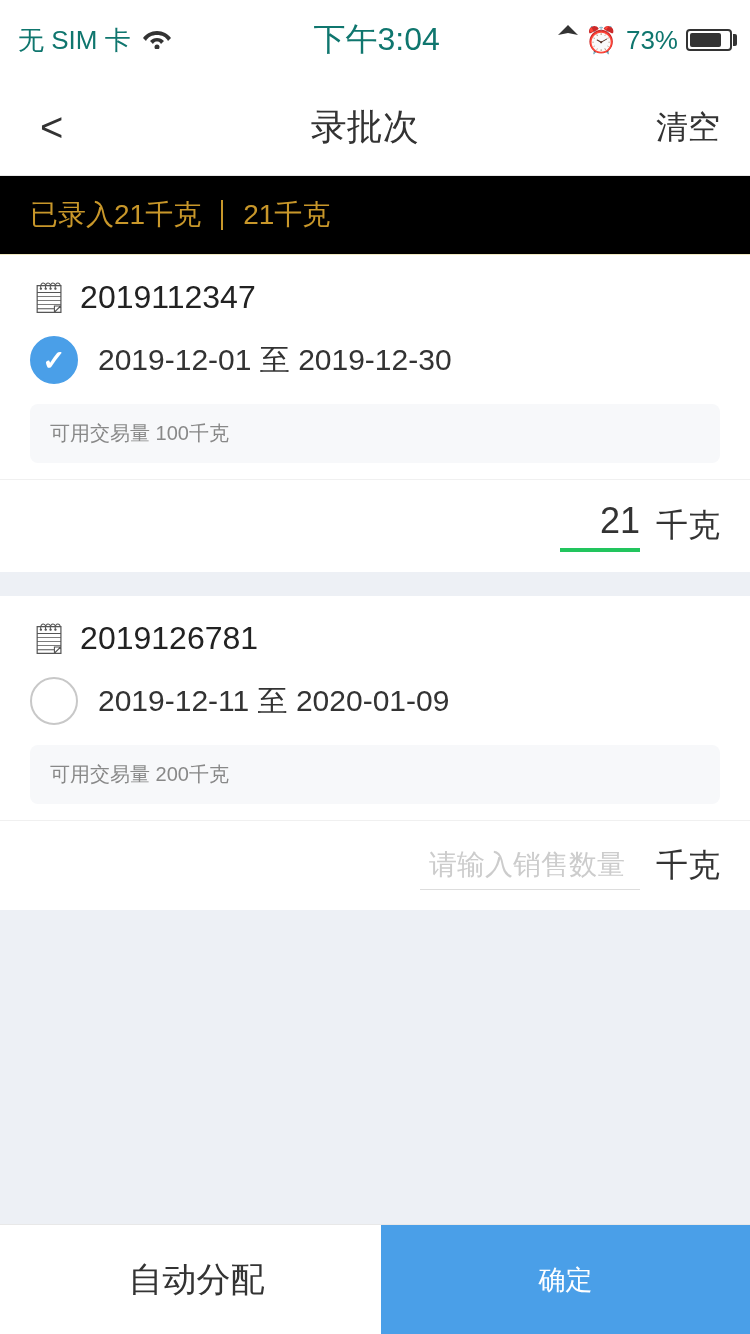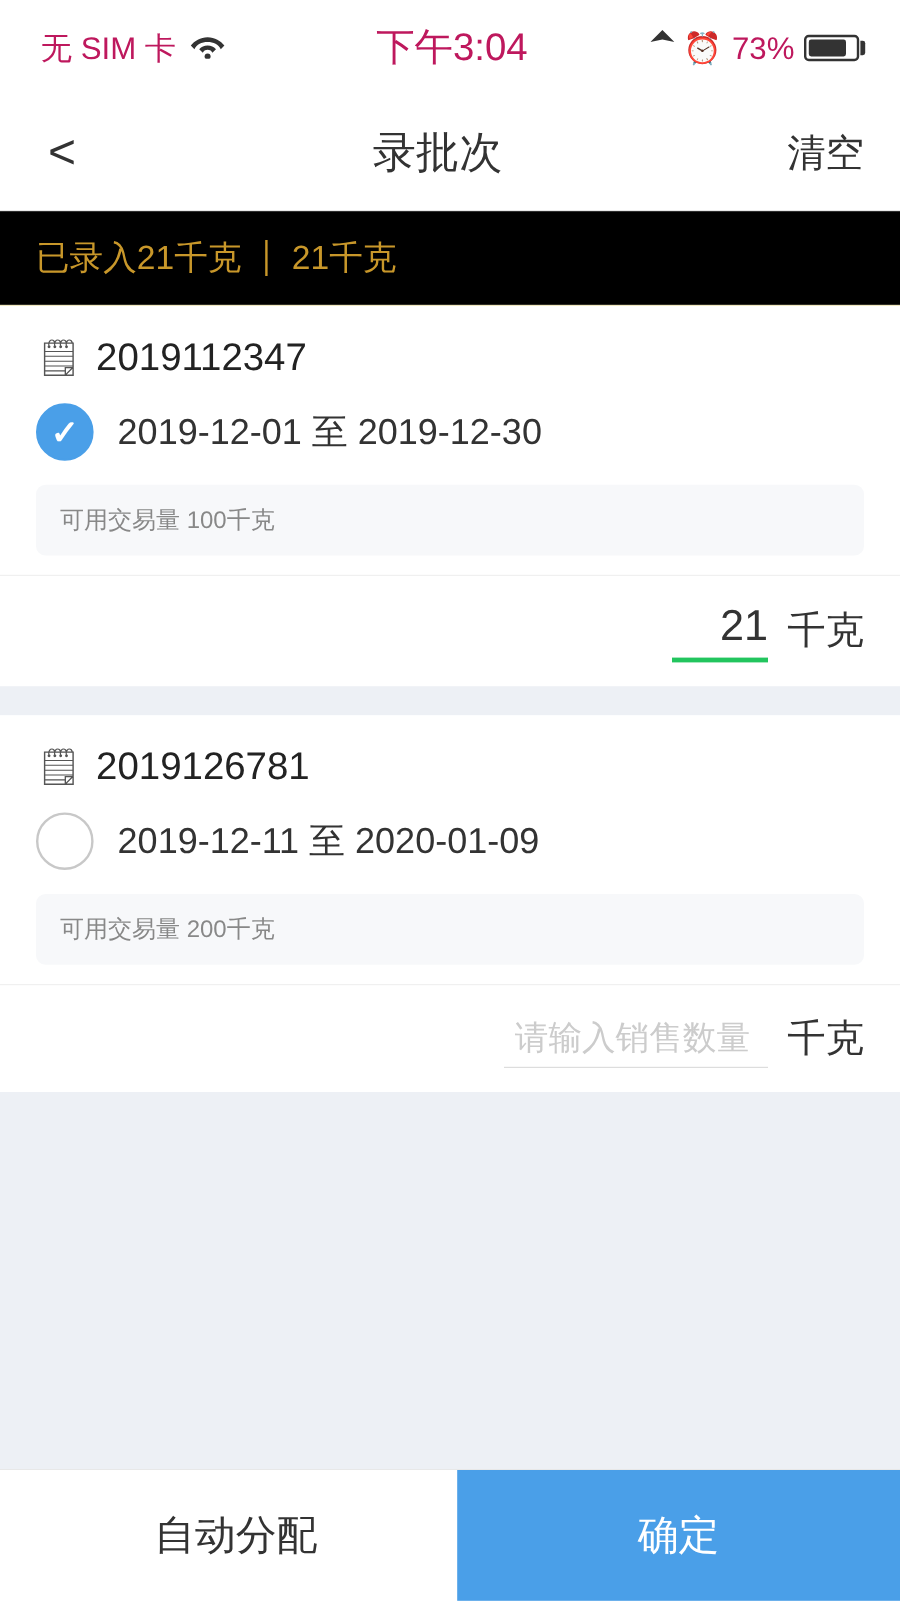--- a/index.html
+++ b/index.html
@@ -14,23 +14,23 @@
     }
 
     
     .status-bar {
       width: 750px;
       height: 80px;
       background: #fff;
       display: flex;
       align-items: center;
       justify-content: space-between;
-      padding: 0 34px;
+      padding: 0 18px;
       font-size: 26px;
-      color: #be185d;
+      color: #0f766e;
     }
     .status-left {
       display: flex;
       align-items: center;
       gap: 10px;
     }
     .status-center {
       font-size: 32px;
       font-weight: 500;
       margin-left: 23px;
@@ -241,21 +241,21 @@
       font-size: 34px;
       color: #333;
       background: #fff;
       cursor: pointer;
     }
     .btn-confirm {
       flex: 1;
       display: flex;
       align-items: center;
       justify-content: center;
-      font-size: 34px;
+      font-size: 27px;
       color: #fff;
       background: #4a9fe8;
       cursor: pointer;
     }
 
     .content-area {
       padding-bottom: 110px;
     }
   </style>
 </head>

